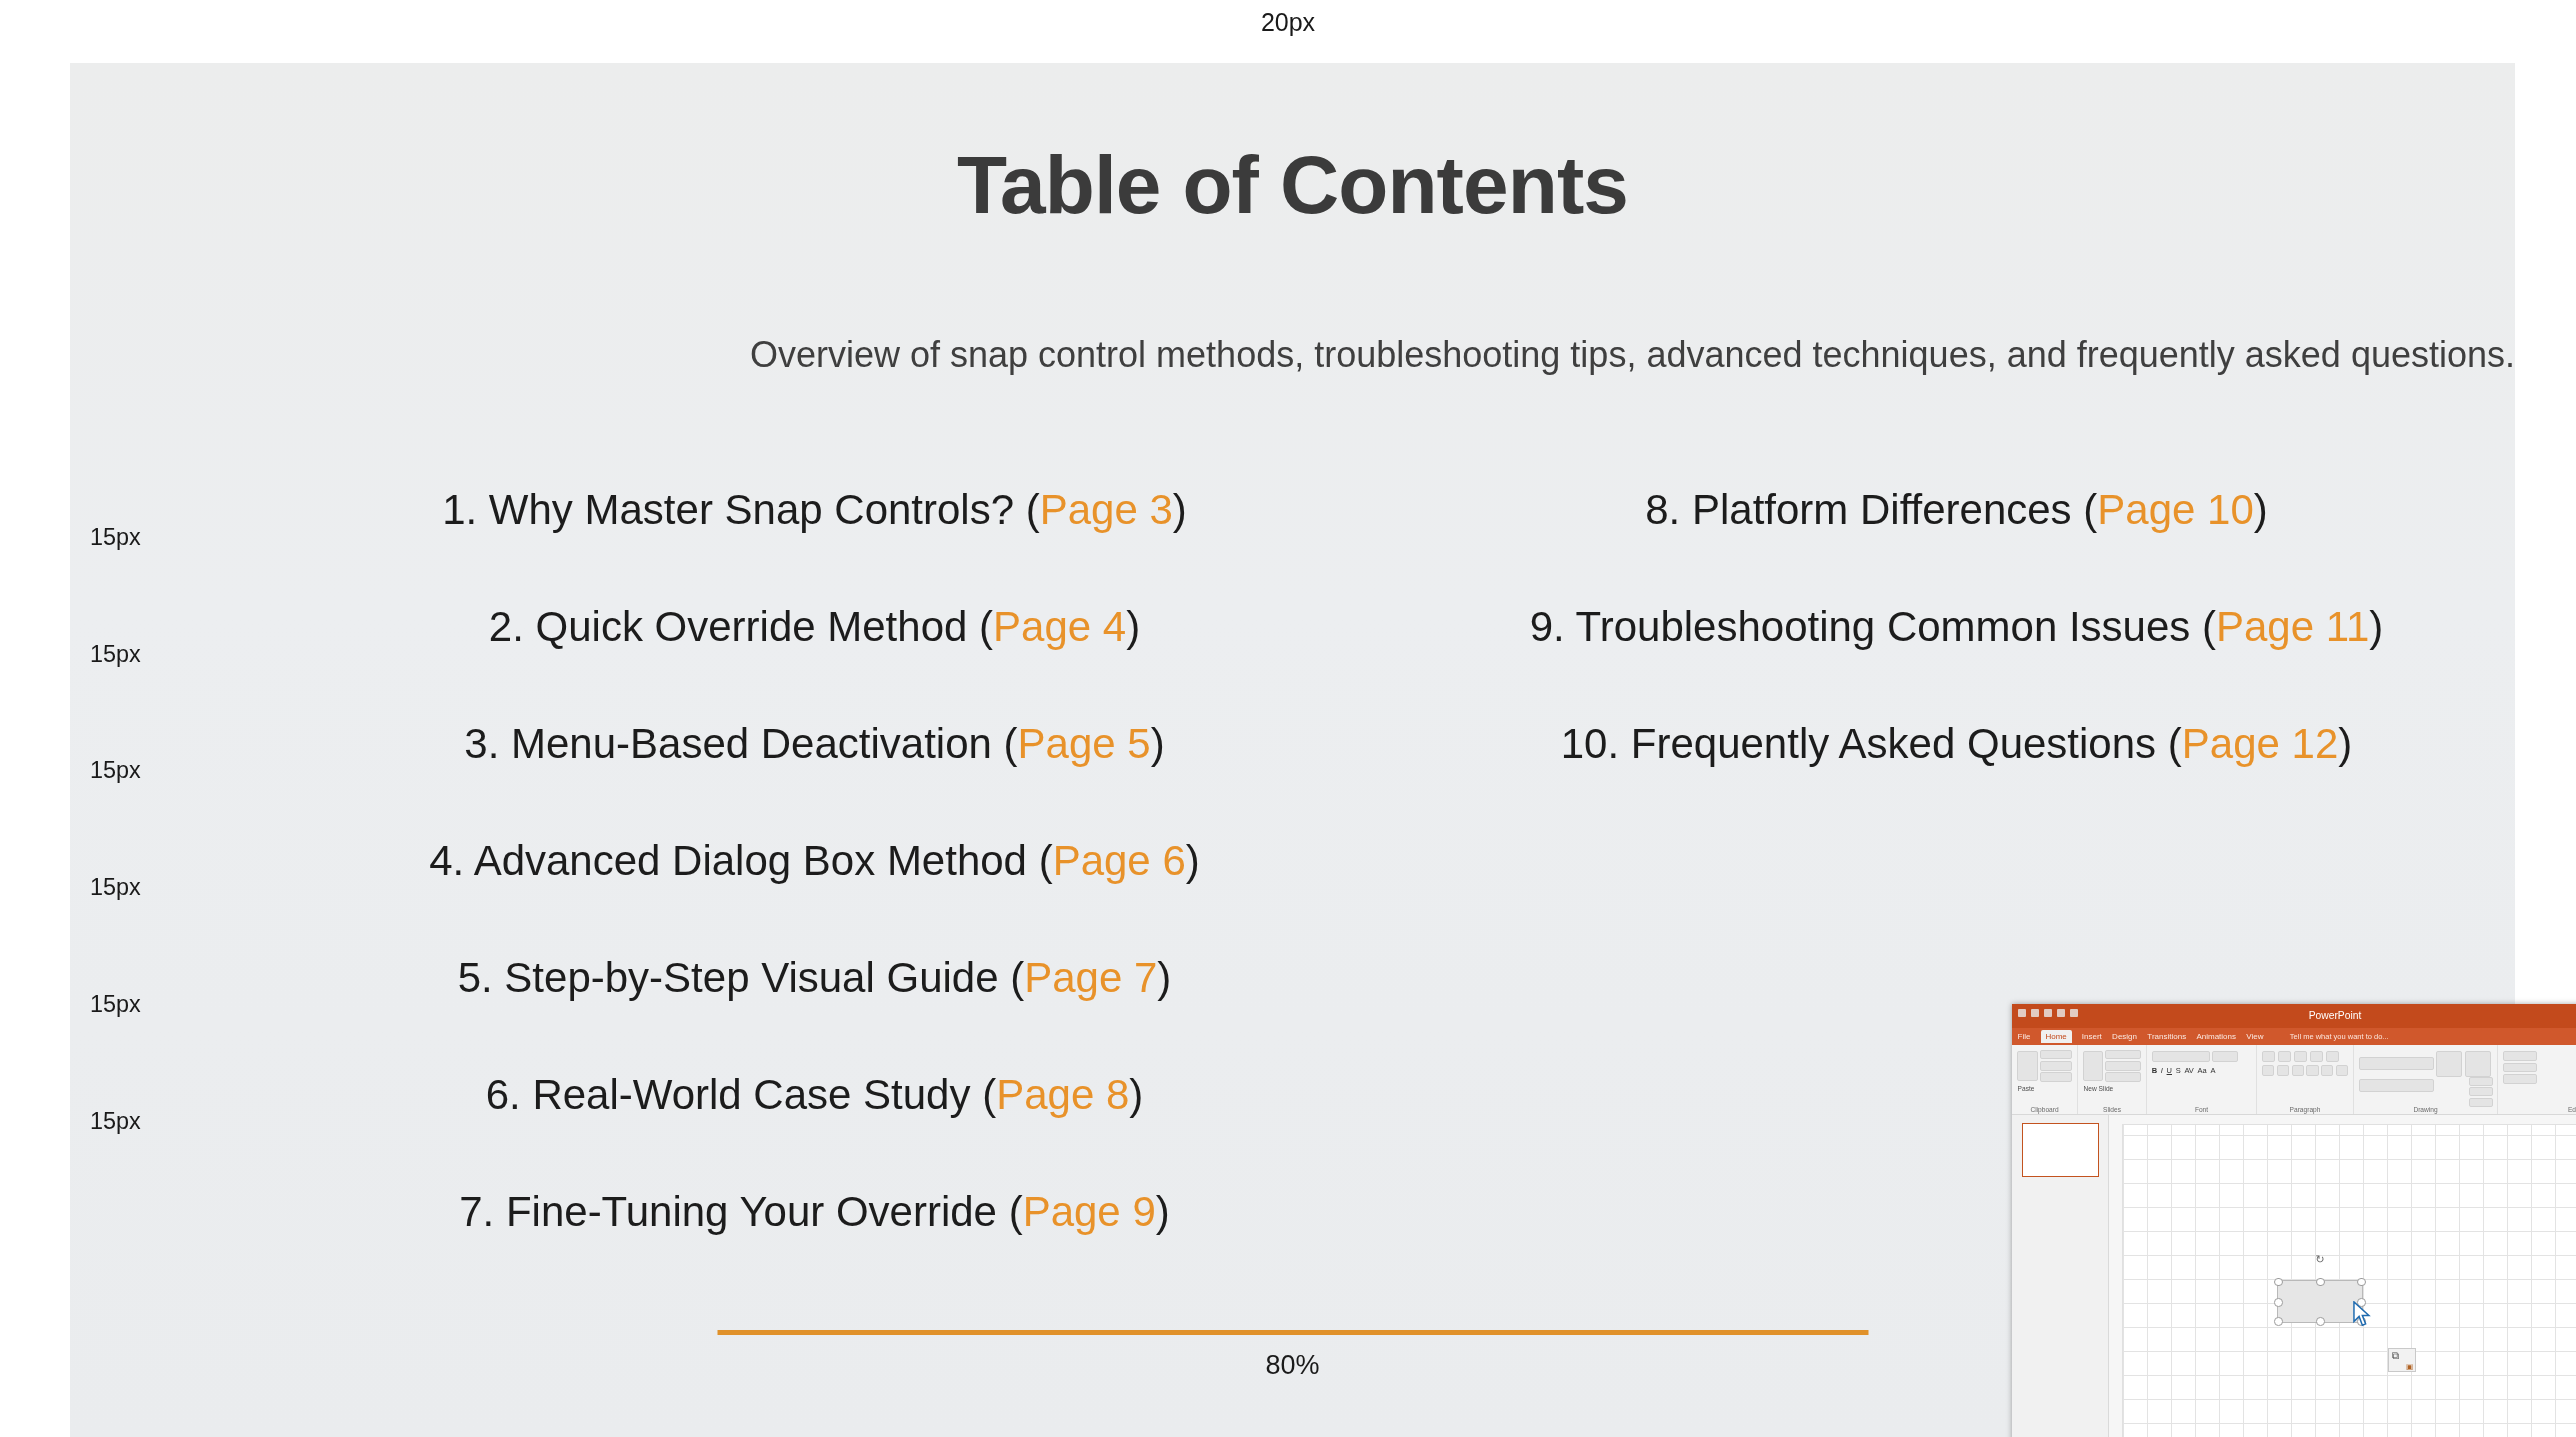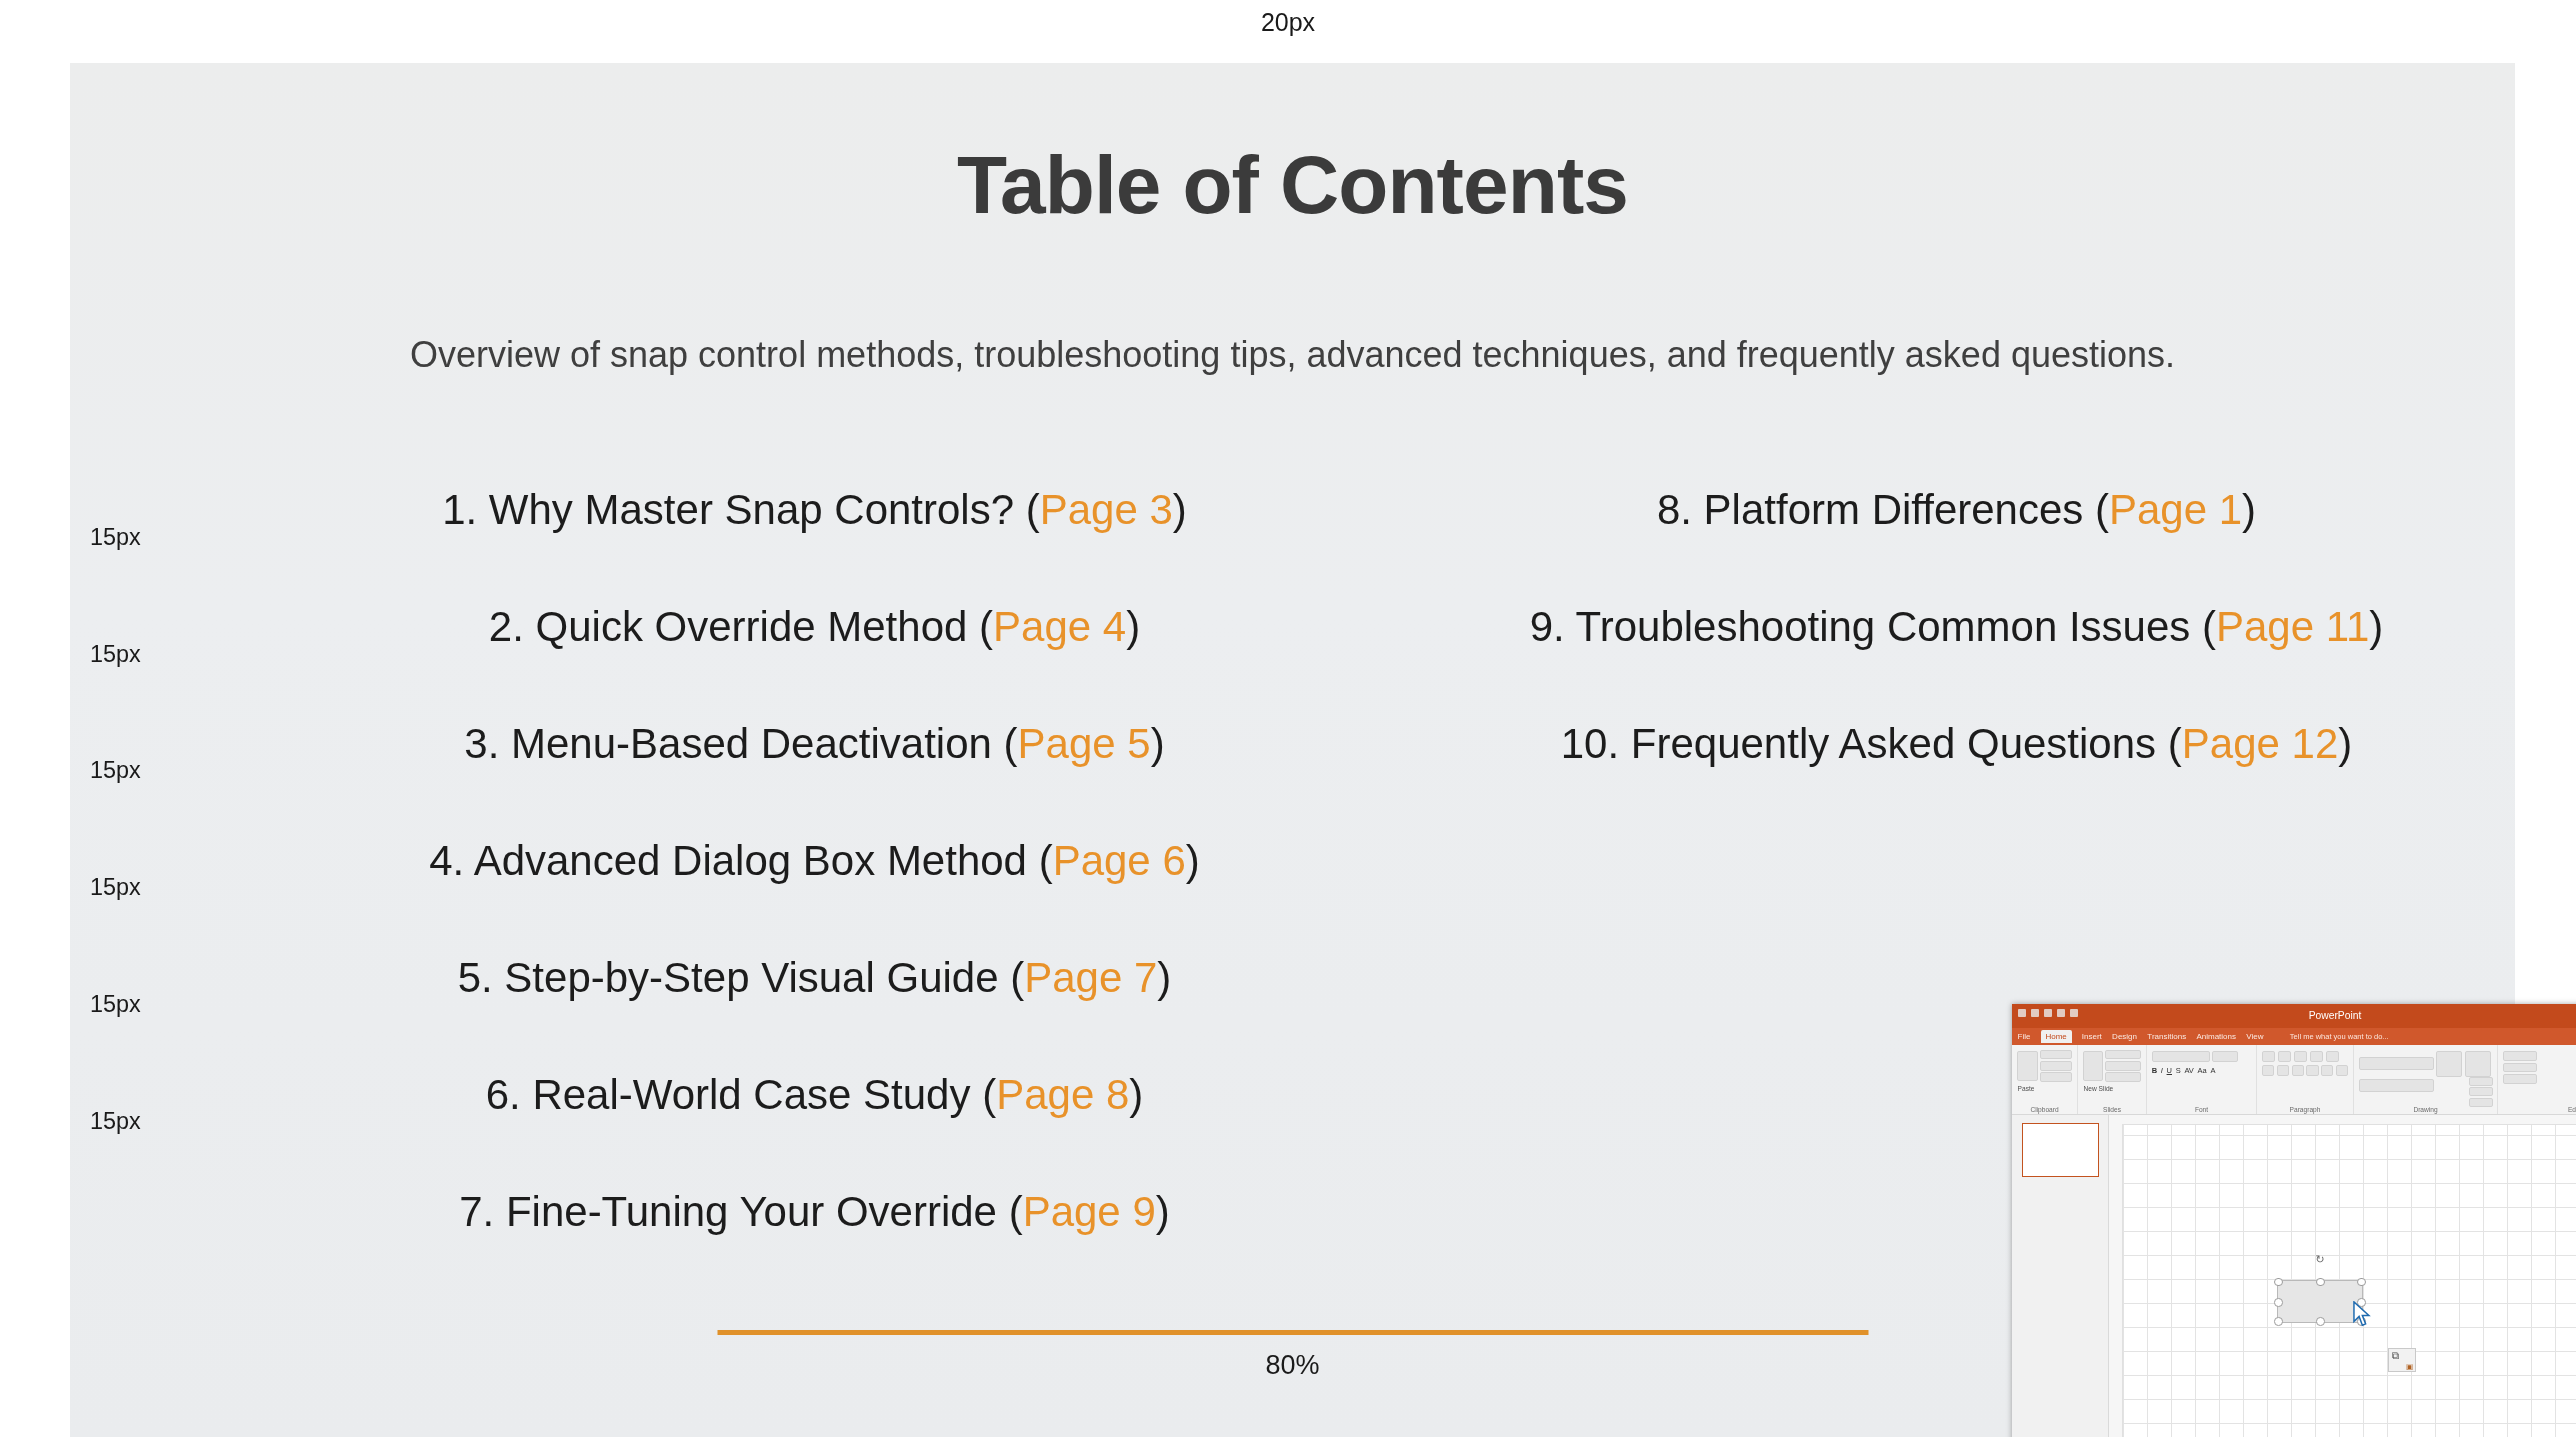--- a/index.html
+++ b/index.html
@@ -56,21 +56,21 @@
     color: #3b3b3b;
     letter-spacing: -0.9px;
     font-family: "Liberation Sans", sans-serif;
   }
 
   #slide-subtitle {
     position: absolute;
     top: 271px;
     left: 0;
     width: 100%;
-    text-align: center;
+    text-align: right;
     font-size: 36px;
     color: #3f3f3f;
     font-family: "Liberation Sans", sans-serif;
   }
 
   
   .toc-col {
     position: absolute;
     top: 426px;
   }
@@ -383,21 +383,21 @@
         <span>7.</span>
         <span>Fine-Tuning Your Override</span>
         <span>(</span><span class="page">Page 9</span><span>)</span>
       </div>
     </div>
 
     <div class="toc-col" id="toc-right">
       <div class="toc-item">
         <span>8.</span>
         <span>Platform Differences</span>
-        <span>(</span><span class="page">Page 1</span><span>)</span>
+        <span>(</span><span class="page">Page 10</span><span>)</span>
       </div>
       <div class="toc-item">
         <span>9.</span>
         <span>Troubleshooting Common Issues</span>
         <span>(</span><span class="page">Page 11</span><span>)</span>
       </div>
       <div class="toc-item">
         <span>10.</span>
         <span>Frequently Asked Questions</span>
         <span>(</span><span class="page">Page 12</span><span>)</span>

